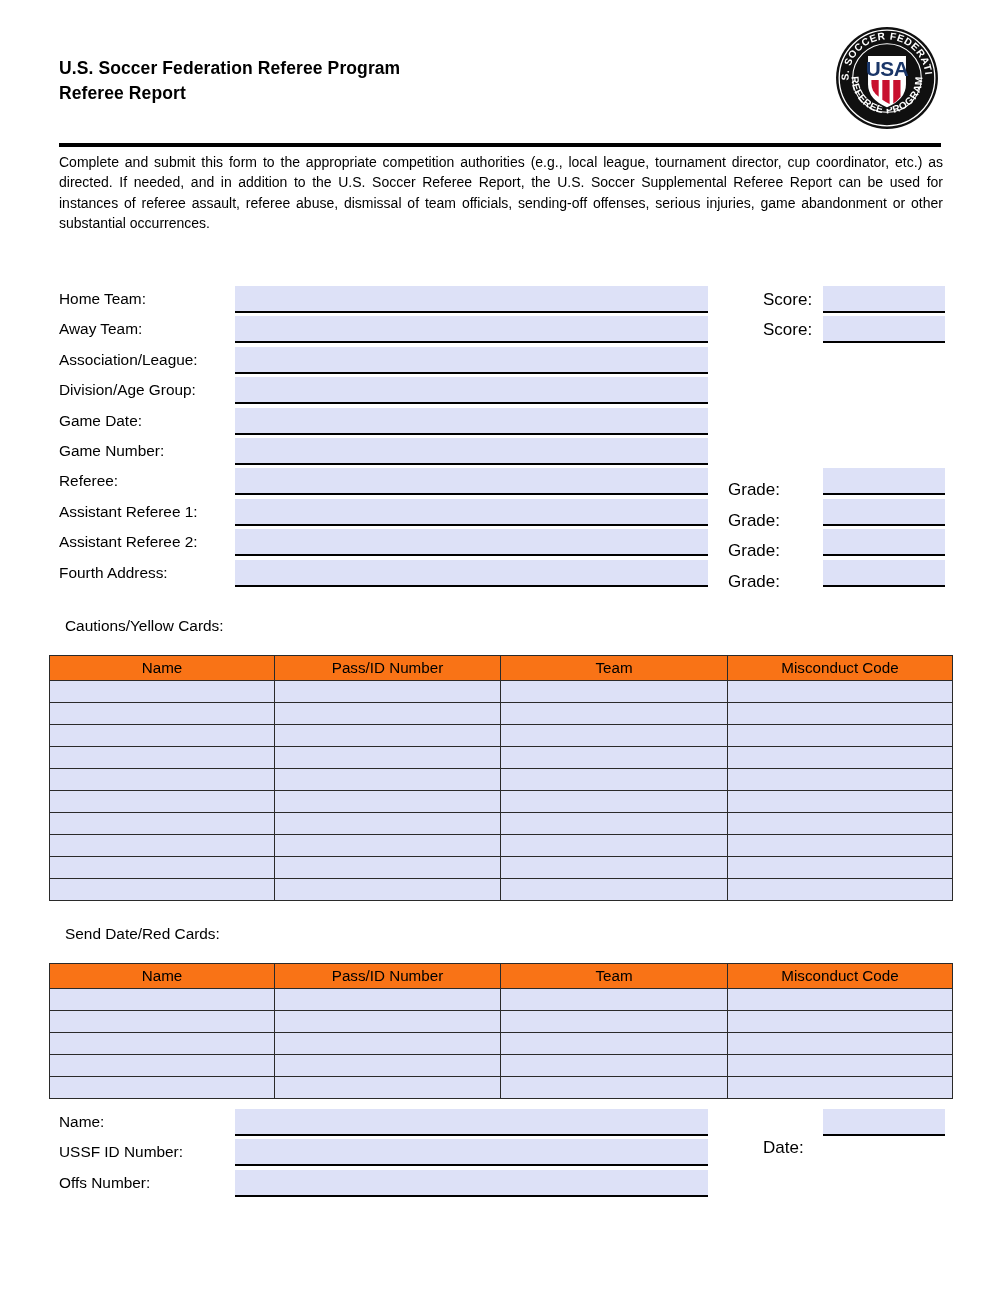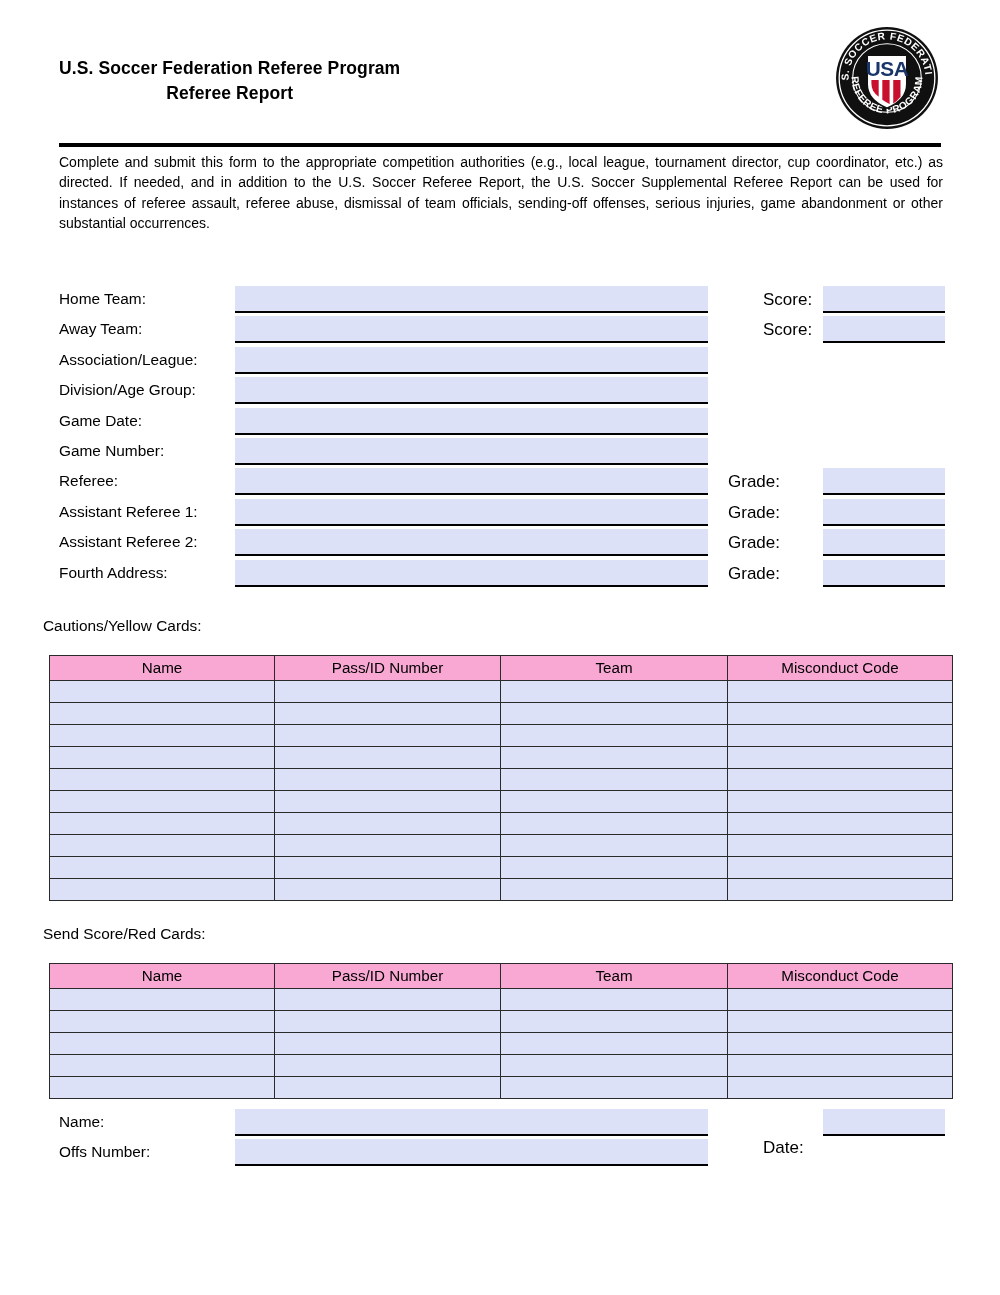--- a/index.html
+++ b/index.html
@@ -16,21 +16,20 @@
   }
 
   .page { position: relative; width: 1000px; height: 1295px; }
 
   
   .header {
     position: absolute;
     left: 59px; top: 50px;
     width: 882px;
     height: 100px;
-    text-align: center;
   }
   .title-block {
     position: absolute; left: 0; top: 6px;
   }
   .title-line {
     font-size: 17.5px;
     font-weight: bold;
     letter-spacing: 0.1px;
     line-height: 25px;
     white-space: nowrap;
@@ -89,26 +88,26 @@
   .fbox.main { left: 176px; width: 473px; }
   .fbox.side { left: 764px; width: 122px; }
 
   .slabel {
     position: absolute;
     top: 4px;
     font-size: 17px;
     white-space: nowrap;
   }
   .slabel.score { left: 704px; }
-  .slabel.grade { left: 669px; }
+  .slabel.grade { left: 669px; margin-top: 8px; }
 
   
   .caption {
     position: absolute;
-    left: 43px;
+    left: 65px;
     font-size: 15.4px;
     white-space: nowrap;
   }
   #cap-yellow { top: 617px; }
   #cap-red    { top: 925px; }
 
   
   table.cards {
     position: absolute;
     left: 49px;
@@ -118,21 +117,21 @@
   }
   #tbl-yellow { top: 655px; }
   #tbl-red    { top: 963px; }
 
   table.cards th, table.cards td {
     border: 1.6px solid #2a2a2a;
     padding: 0;
     height: 22px;
   }
   table.cards th {
-    background: #f9a8d4;
+    background: #f97316;
     font-size: 15.2px;
     font-weight: normal;
     text-align: center;
     height: 25px;
     line-height: 22px;
   }
   table.cards td {
     background: #dde1f7;
   }
   col.c-name { width: 225px; }
@@ -336,21 +335,21 @@
       </tr>
       <tr>
         <td></td>
         <td></td>
         <td></td>
         <td></td>
       </tr>
     </tbody>
   </table>
 
-  <div class="caption" id="cap-red">Send Score/Red Cards:</div>
+  <div class="caption" id="cap-red">Send Date/Red Cards:</div>
 
   <table class="cards" id="tbl-red">
     <colgroup>
       <col class="c-name">
         <col class="c-pass">
         <col class="c-team">
         <col class="c-code">
     </colgroup>
     <thead>
       <tr>
@@ -396,20 +395,24 @@
 
   <div class="footer-fields">
 
     <div class="frow">
       <span class="flabel">Name:</span>
       <span class="fbox main"></span>
       <span class="slabel date">Date:</span>
       <span class="fbox date"></span>
     </div>
 
+    <div class="frow">
+      <span class="flabel">USSF ID Number:</span>
+      <span class="fbox main"></span>
+    </div>
 
     <div class="frow">
       <span class="flabel">Offs Number:</span>
       <span class="fbox main"></span>
     </div>
 
 
   </div>
 
 </div>

